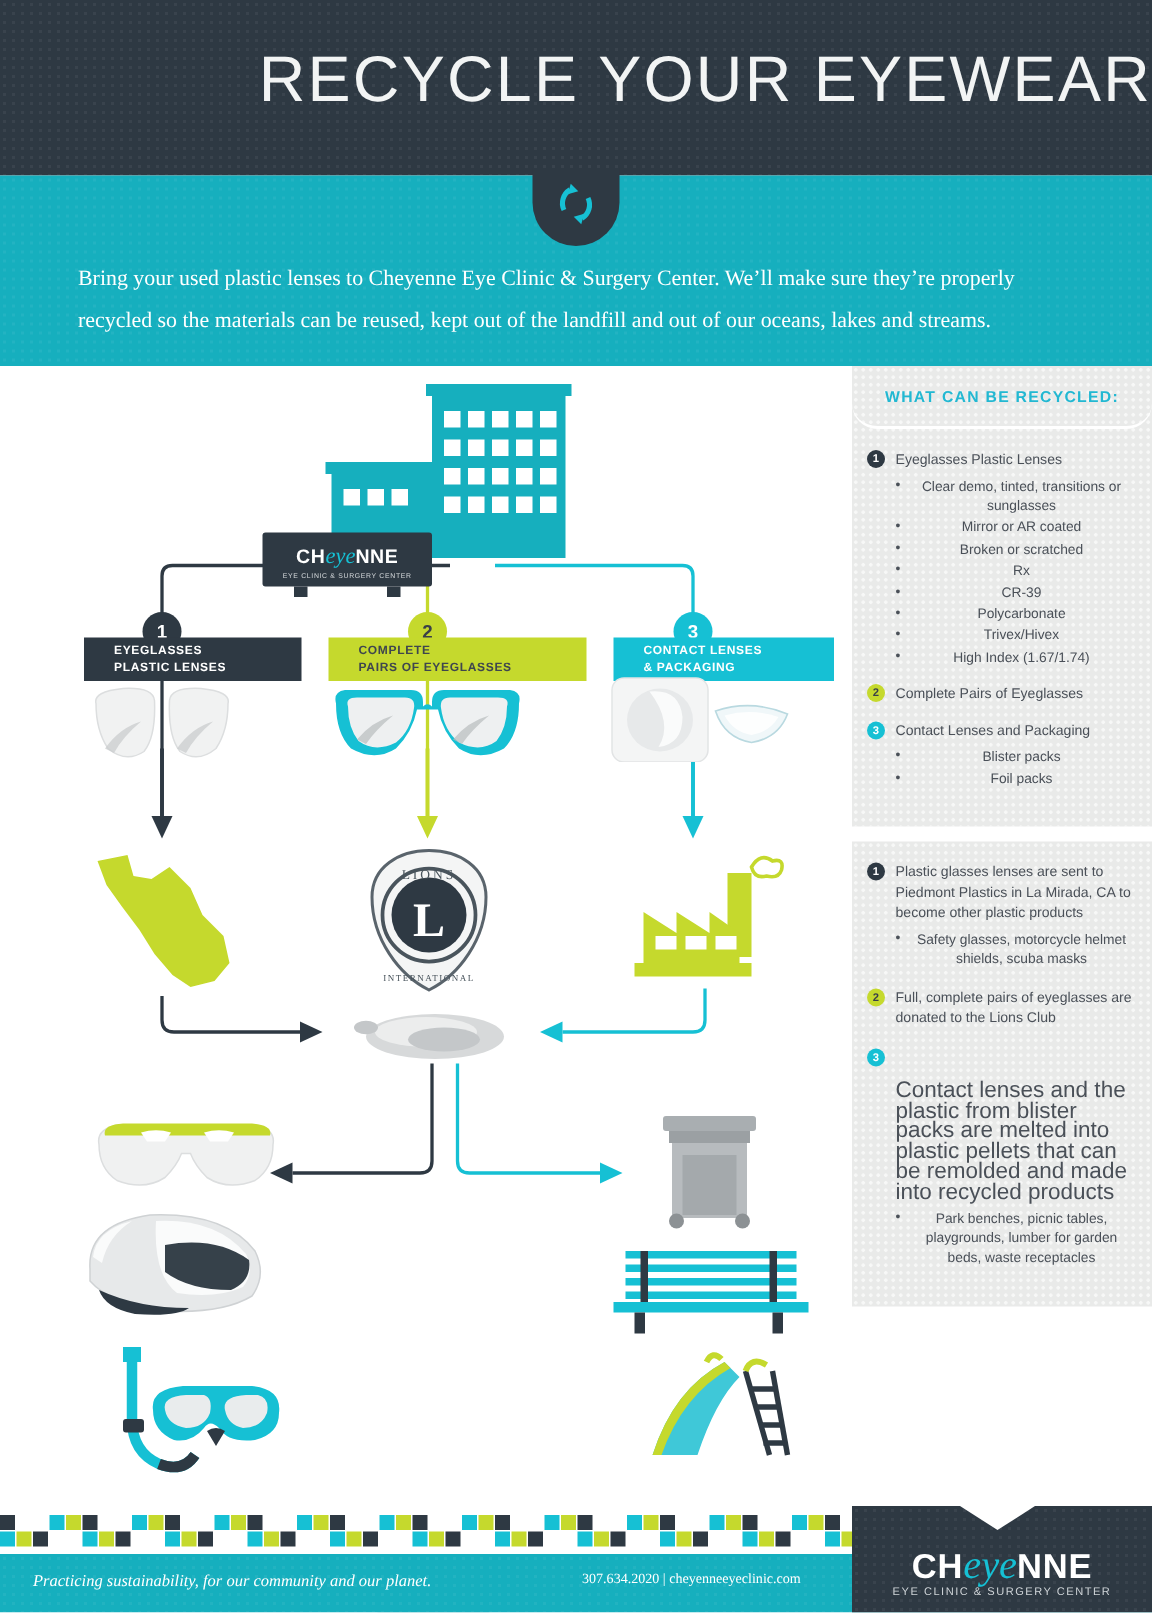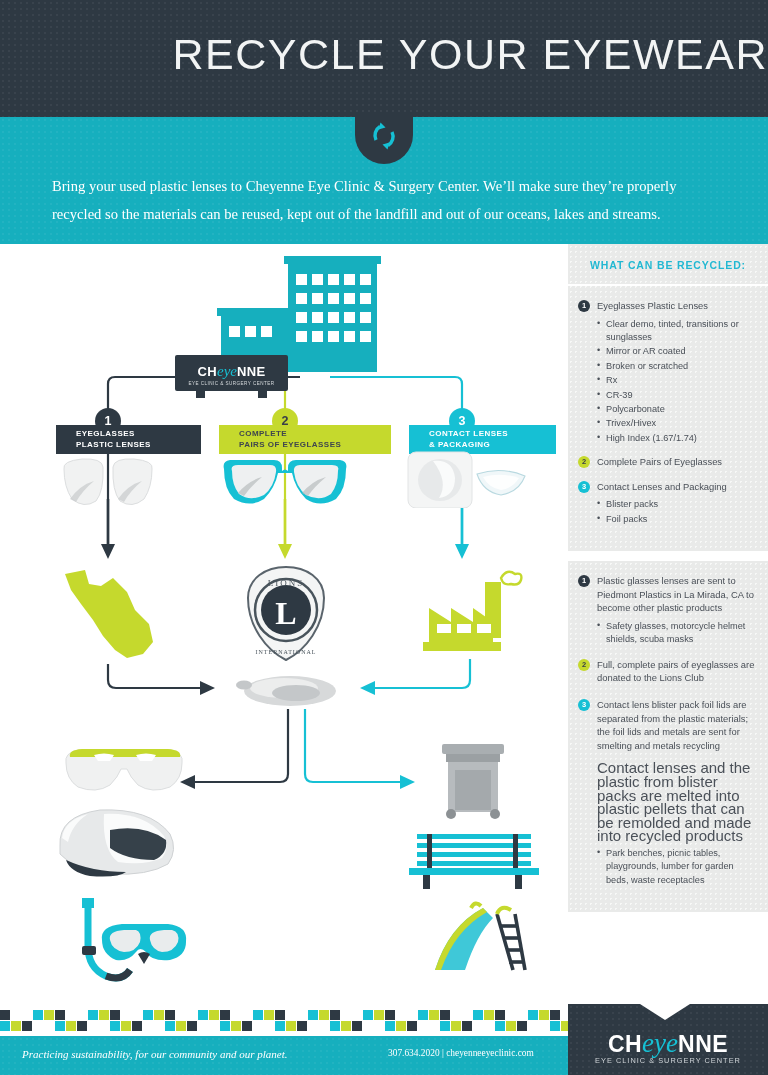--- a/index.html
+++ b/index.html
@@ -35,21 +35,21 @@
        border-bottom:2px solid #fff;}
   .panel-bd{padding:13px 12px 16px 10px;}
   .lrow{display:flex;align-items:flex-start;margin-bottom:5px;}
   .num{flex:0 0 auto;width:12px;height:12px;border-radius:50%;margin-right:7px;
        margin-top:1px;color:#fff;font-size:7.5px;font-weight:700;line-height:12px;
        text-align:center;}
   .n1{background:#2e3943;}
   .n2{background:#c5d92d;color:#3a4048;}
   .n3{background:#16c0d4;}
   .ltxt{font-size:9.4px;line-height:13.6px;color:#4a5058;}
-  .subs{margin:2px 0 9px 19px;padding:0;list-style:none;}
+  .subs{margin:2px 0 9px 19px;padding:0;list-style:none;text-align:center;}
   .subs li{position:relative;padding-left:9px;font-size:9.2px;line-height:13.4px;
        color:#4a5058;margin-bottom:1px;}
   .subs li:before{content:"•";position:absolute;left:0;top:-1px;color:#4a5058;}
   .para{margin:9px 0 4px 19px;font-size:15px;line-height:13.6px;color:#4a5058;}
 
   
   .flow{position:absolute;left:0;top:0;width:568px;height:760px;}
   .flow svg{position:absolute;left:0;top:0;}
   .catlbl{position:absolute;color:#fff;font-size:8px;font-weight:700;
        letter-spacing:.45px;line-height:11px;padding:3px 20px 4px;}
@@ -315,21 +315,21 @@
     <div class="circle-note">
       
       
     </div>
   </div>
 </div>
 
 <div class="side">
 
   <div class="panel">
-    <div class="panel-hd" style="white-space:pre-line;">WHAT CAN BE RECYCLED:</div>
+    <div class="panel-hd" style="white-space:pre-line;border-radius:17px;">WHAT CAN BE RECYCLED:</div>
     <div class="panel-bd">
 
       <div class="lrow">
         <span class="num n1">1</span>
         <span class="ltxt">Eyeglasses Plastic Lenses</span>
       </div>
       <ul class="subs">
         <li>Clear demo, tinted, transitions or sunglasses</li>
         <li>Mirror or AR coated</li>
         <li>Broken or scratched</li>
@@ -367,21 +367,20 @@
         <li>Safety glasses, motorcycle helmet shields, scuba masks</li>
       </ul>
 
       <div class="lrow" style="margin-top:11px;">
         <span class="num n2">2</span>
         <span class="ltxt">Full, complete pairs of eyeglasses are donated to the Lions Club</span>
       </div>
 
       <div class="lrow" style="margin-top:13px;">
         <span class="num n3">3</span>
-        <span class="ltxt">Contact lens blister pack foil lids are separated from the plastic materials; the foil lids and metals are sent for smelting and metals recycling</span>
       </div>
       <div class="para">Contact lenses and the plastic from blister packs are melted into plastic pellets that can be remolded and made into recycled products</div>
       <ul class="subs">
         <li>Park benches, picnic tables, playgrounds, lumber for garden beds, waste receptacles</li>
       </ul>
     </div>
   </div>
 </div>
 
 <div class="checks">

